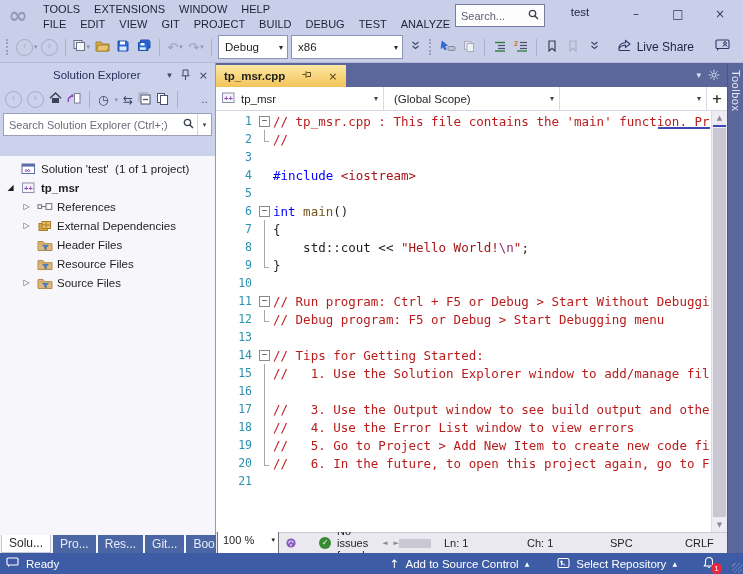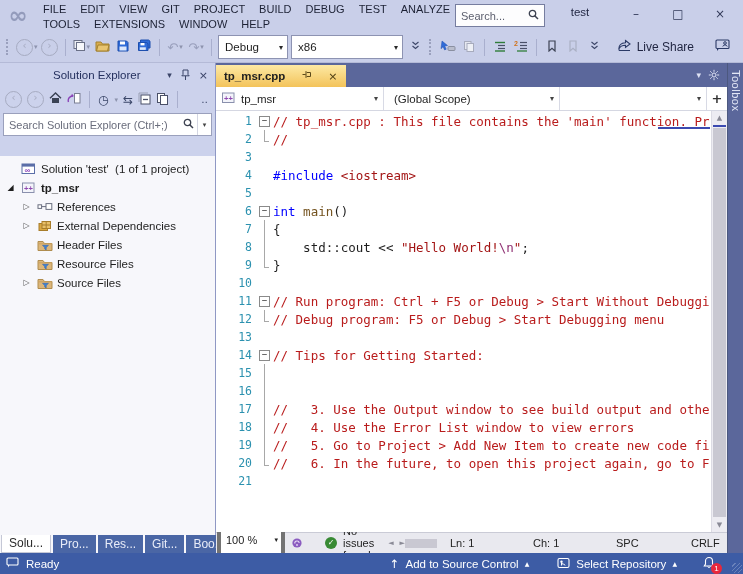--- a/index.html
+++ b/index.html
@@ -83,21 +83,21 @@
   .tok-c{color:#b91c1c}.tok-k{color:#0000ff}.tok-s{color:#a31515}.tok-e{color:#8f3073}.tok-f{color:#74531f}.tok-p{color:#1e1e1e}
   .caret-line-marker{position:absolute;top:16px;right:17px;width:52px;height:2px;background:#3b49b0;}
 
   .vscroll{width:15px;flex:none;background:#edecf2;border-left:1px solid #dcdbe4;position:relative;}
   .vs-arrow{position:absolute;left:0;right:0;text-align:center;font-size:7px;color:#8a8a96;height:14px;line-height:14px;}
   .vs-up{top:0;} .vs-down{bottom:0;}
   .vs-caretmark{position:absolute;top:14px;left:1px;right:1px;height:2px;background:#3b49b0;}
   .vs-thumb{position:absolute;top:17px;bottom:15px;left:1px;right:1px;background:#c9c8d2;}
 
   .editor-bottom{height:20px;flex:none;background:#e9e9ef;border-top:1px solid #cacbd6;display:flex;align-items:center;font-size:11px;color:#222;padding-left:1px;}
-  .zoom-combo{width:52px;height:18px;background:#fff;border:4px solid #737373;display:flex;align-items:center;justify-content:space-between;padding:0 3px 7px 5px;flex:none;}
+  .zoom-combo{width:52px;height:18px;background:#fff;border:1px solid #737373;display:flex;align-items:center;justify-content:space-between;padding:0 3px 7px 5px;flex:none;}
   .zoom-combo .dd{font-size:7px;}
   .intelli{margin:0 8px 0 6px;display:flex;align-items:center;}
   .okdot{width:12px;height:12px;border-radius:50%;background:#388a34;color:#fff;font-size:8px;line-height:12px;text-align:center;margin:0 6px 0 14px;flex:none;}
   .hscroll{flex:1;display:flex;align-items:center;margin:0 10px 0 14px;}
   .hs-arrow{font-size:7px;color:#8a8a96;flex:none;}
   .hs-track{flex:1;height:9px;position:relative;margin:0 3px;}
   .hs-thumb{position:absolute;left:8px;width:32px;top:0;bottom:0;background:#c9c8d2;}
   .ebst{flex:none;text-align:left;padding-left:35px;}
   .w-ln{width:48px}.w-ch{width:48px}.w-spc{width:40px}.w-eol{width:42px}
 
@@ -117,35 +117,35 @@
 </style>
 </head>
 <body>
 
 <div class="window">
 
   <div class="titlebar">
     <div class="vslogo g">∞</div>
     <div class="menus">
       <div class="menu-row">
+          <span class="menu-item">TOOLS</span>
+          <span class="menu-item">EXTENSIONS</span>
+          <span class="menu-item">WINDOW</span>
+          <span class="menu-item">HELP</span>
+        </div>
+      <div class="menu-row">
           <span class="menu-item">FILE</span>
           <span class="menu-item">EDIT</span>
           <span class="menu-item">VIEW</span>
           <span class="menu-item">GIT</span>
           <span class="menu-item">PROJECT</span>
           <span class="menu-item">BUILD</span>
           <span class="menu-item">DEBUG</span>
           <span class="menu-item">TEST</span>
           <span class="menu-item">ANALYZE</span>
-        </div>
-      <div class="menu-row">
-          <span class="menu-item">TOOLS</span>
-          <span class="menu-item">EXTENSIONS</span>
-          <span class="menu-item">WINDOW</span>
-          <span class="menu-item">HELP</span>
         </div>
     </div>
     <div class="searchbox">
       <span>Search...</span>
       <span><svg width="11" height="11" viewBox="0 0 11 11">
             <circle cx="4.5" cy="4.5" r="3.2" fill="none" stroke="#3c4150" stroke-width="1.3"></circle>
             <line x1="7" y1="7" x2="10" y2="10" stroke="#3c4150" stroke-width="1.5"></line>
           </svg></span>
     </div>
     <div class="wintitle">test</div>
@@ -537,20 +537,21 @@
             <div class="code-line">
               <span class="ln">14</span>
               <span class="fold open">
                 <span class="foldbox">−</span>
               </span>
               <span class="codetext"><span class="tok-c">// Tips for Getting Started: </span></span>
             </div>
             <div class="code-line">
               <span class="ln">15</span>
               <span class="fold cont"></span>
+              <span class="codetext"><span class="tok-c">//   1. Use the Solution Explorer window to add/manage fil</span></span>
             </div>
             <div class="code-line">
               <span class="ln">16</span>
               <span class="fold cont"></span>
             </div>
             <div class="code-line">
               <span class="ln">17</span>
               <span class="fold cont"></span>
               <span class="codetext"><span class="tok-c">//   3. Use the Output window to see build output and othe</span></span>
             </div>

